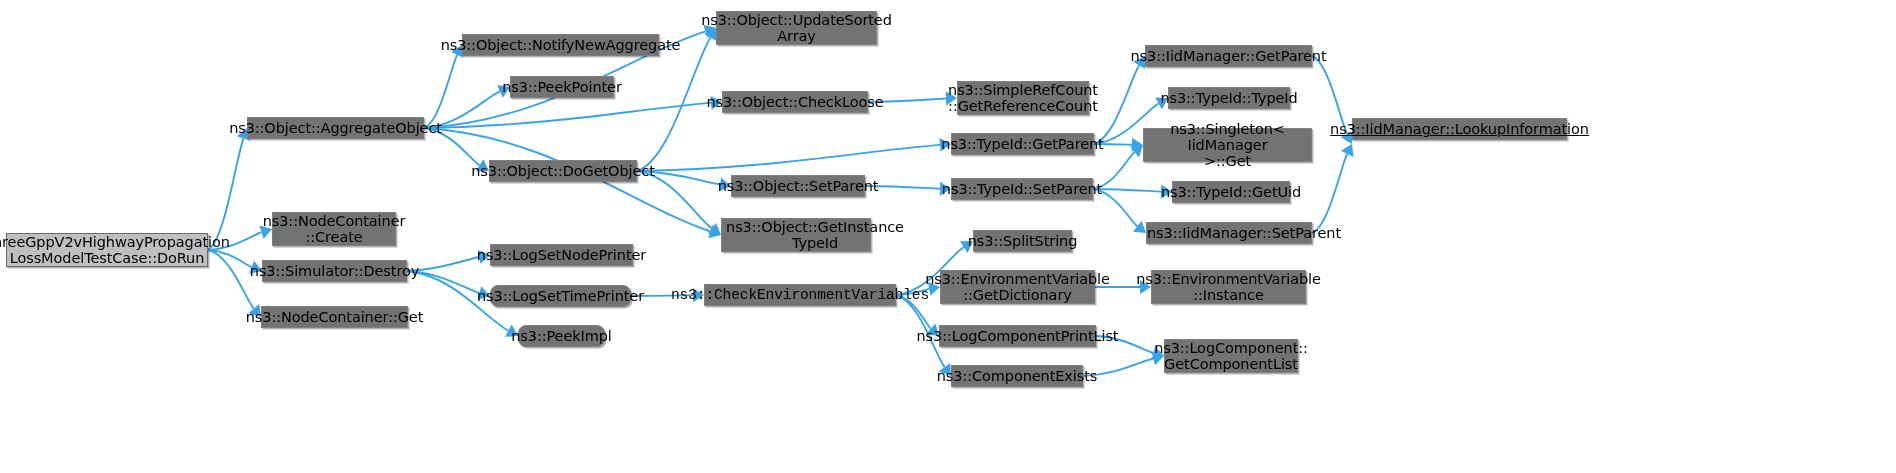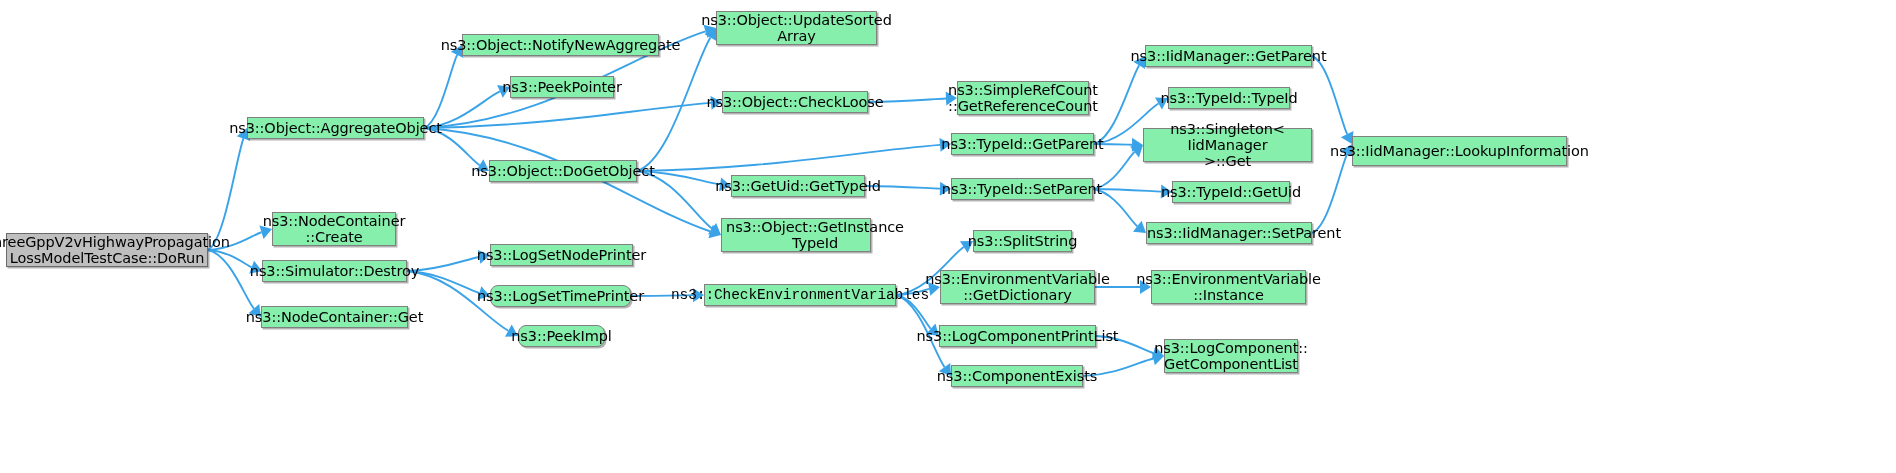--- a/index.html
+++ b/index.html
@@ -19,21 +19,21 @@
     position: absolute;
     left: 0;
     top: 0;
     width: 1896px;
     height: 473px;
   }
   .node {
     position: absolute;
     box-sizing: border-box;
     border: 1px solid #808080;
-    background: #86efac;
+    background: #737373;
     color: #000000;
     font-size: 14.5px;
     line-height: 16px;
     display: flex;
     align-items: center;
     justify-content: center;
     text-align: center;
     white-space: pre-line;
     box-shadow: 1.5px 1.5px 0 0 rgba(0,0,0,0.30);
     letter-spacing: -0.1px;
@@ -137,21 +137,21 @@
       <div class="node" style="left: 261px; top: 306px; width: 147px; height: 22px;">ns3::NodeContainer::Get</div>
       <div class="node" style="left: 462px; top: 34px; width: 197px; height: 22px;">ns3::Object::NotifyNewAggregate</div>
       <div class="node" style="left: 510px; top: 76px; width: 104px; height: 22px;">ns3::PeekPointer</div>
       <div class="node" style="left: 489px; top: 160px; width: 148px; height: 22px;">ns3::Object::DoGetObject</div>
       <div class="node" style="left: 490px; top: 244px; width: 143px; height: 22px;">ns3::LogSetNodePrinter</div>
       <div class="node" style="left: 490px; top: 285px; width: 141px; height: 22px; border-radius: 8px;">ns3::LogSetTimePrinter</div>
       <div class="node" style="left: 518px; top: 325px; width: 87px; height: 22px; border-radius: 8px;">ns3::PeekImpl</div>
       <div class="node" style="left: 716px; top: 11px; width: 161px; height: 34px;">ns3::Object::UpdateSorted
 Array</div>
       <div class="node" style="left: 722px; top: 91px; width: 146px; height: 22px;">ns3::Object::CheckLoose</div>
-      <div class="node" style="left: 731px; top: 175px; width: 134px; height: 22px;">ns3::GetUid::GetTypeId</div>
+      <div class="node" style="left: 731px; top: 175px; width: 134px; height: 22px;">ns3::Object::SetParent</div>
       <div class="node" style="left: 721px; top: 218px; width: 150px; height: 34px; padding-left: 38px;">ns3::Object::GetInstance
 TypeId</div>
       <div class="node" style="left: 704px; top: 284px; width: 192px; height: 22px; font-family: Liberation Mono, monospace;">ns3::CheckEnvironmentVariables</div>
       <div class="node" style="left: 957px; top: 81px; width: 132px; height: 34px;">ns3::SimpleRefCount
 ::GetReferenceCount</div>
       <div class="node" style="left: 951px; top: 133px; width: 143px; height: 22px;">ns3::TypeId::GetParent</div>
       <div class="node" style="left: 951px; top: 178px; width: 142px; height: 22px;">ns3::TypeId::SetParent</div>
       <div class="node" style="left: 973px; top: 230px; width: 99px; height: 22px;">ns3::SplitString</div>
       <div class="node" style="left: 940px; top: 270px; width: 155px; height: 34px;">ns3::EnvironmentVariable
 ::GetDictionary</div>
@@ -160,15 +160,15 @@
       <div class="node" style="left: 1145px; top: 45px; width: 167px; height: 22px;">ns3::IidManager::GetParent</div>
       <div class="node" style="left: 1168px; top: 87px; width: 122px; height: 22px;">ns3::TypeId::TypeId</div>
       <div class="node" style="left: 1143px; top: 128px; width: 169px; height: 34px;">ns3::Singleton&lt; IidManager
 &gt;::Get</div>
       <div class="node" style="left: 1172px; top: 181px; width: 118px; height: 22px;">ns3::TypeId::GetUid</div>
       <div class="node" style="left: 1146px; top: 222px; width: 166px; height: 22px; padding-left: 30px;">ns3::IidManager::SetParent</div>
       <div class="node" style="left: 1151px; top: 270px; width: 155px; height: 34px;">ns3::EnvironmentVariable
 ::Instance</div>
       <div class="node" style="left: 1164px; top: 339px; width: 134px; height: 34px;">ns3::LogComponent::
 GetComponentList</div>
-      <div class="node" style="left: 1352px; top: 136px; width: 215px; height: 30px;">ns3::IidManager::LookupInformation</div>
+      <div class="node" style="left: 1352px; top: 118px; width: 215px; height: 22px; text-decoration: underline;">ns3::IidManager::LookupInformation</div>
     </div>
 </div>
 
 </body></html>

